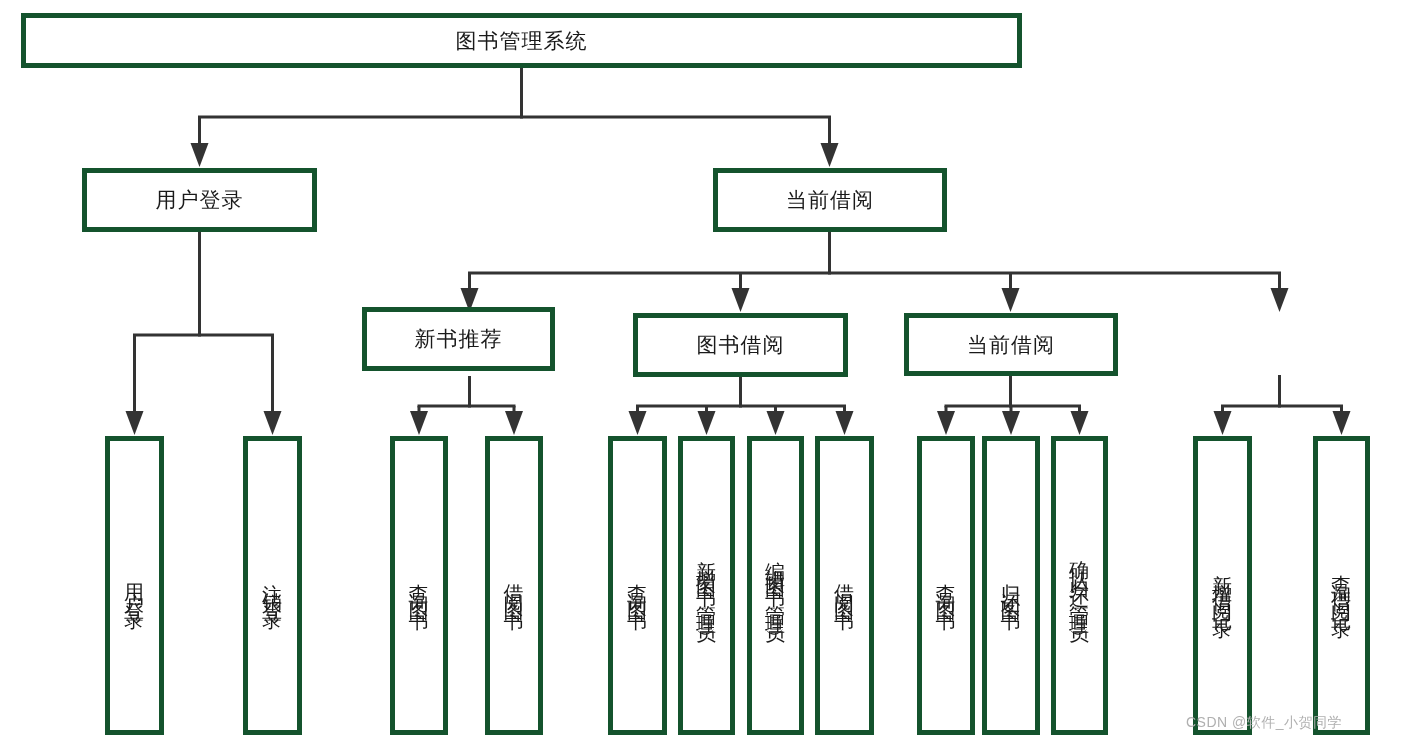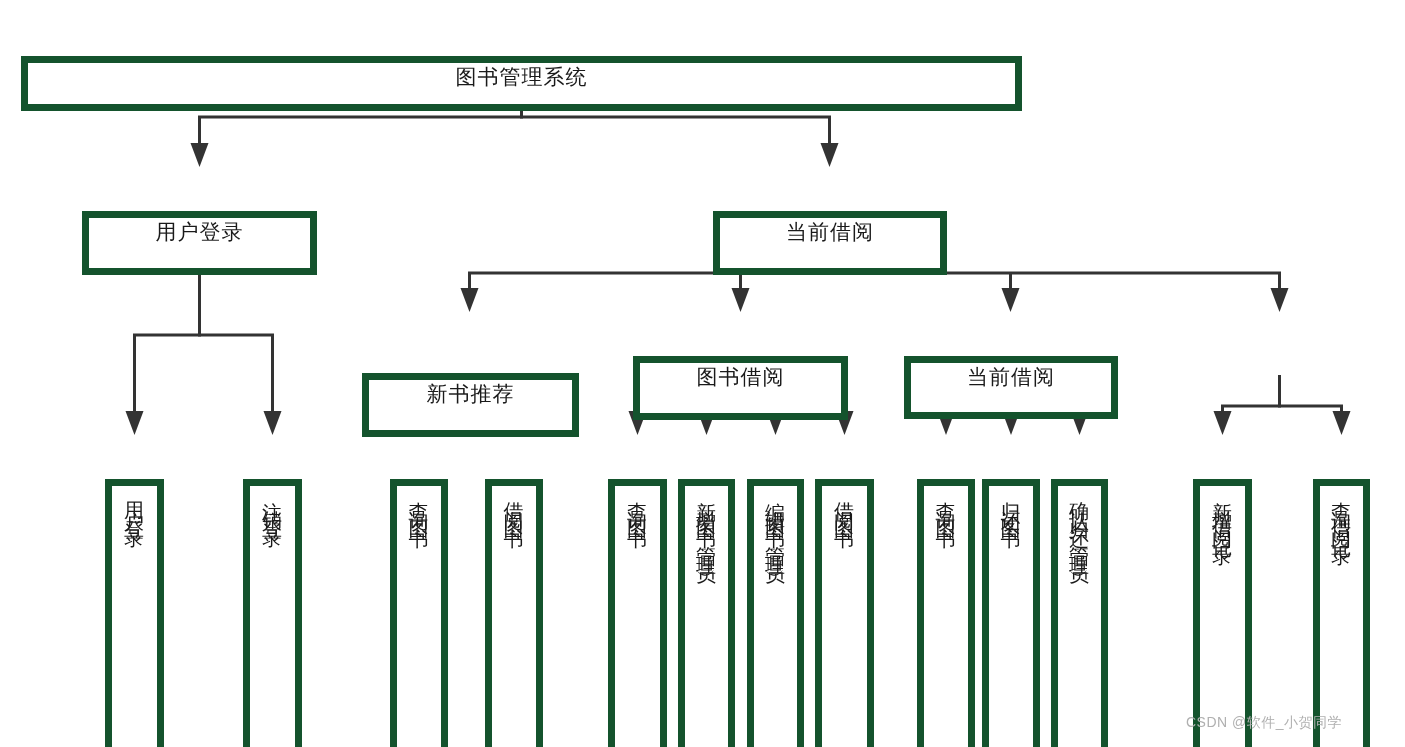--- a/index.html
+++ b/index.html
@@ -12,26 +12,26 @@
     overflow: hidden;
   }
   .connectors {
     position: absolute;
     left: 0; top: 0;
     width: 1405px; height: 747px;
   }
   .node {
     position: absolute;
     box-sizing: border-box;
-    border: 7px solid #14532d;
+    border: 5px solid #14532d;
     background: #ffffff;
     display: flex;
+    align-items: center;
     justify-content: center;
     color: #1a1a1a;
-    margin-top: 43px;
   }
   .h-label {
     font-size: 21px;
     letter-spacing: 1px;
     white-space: nowrap;
   }
   .v-label {
     writing-mode: vertical-rl;
     text-orientation: upright;
     font-size: 20px;
@@ -120,21 +120,21 @@
     <span class="h-label">图书管理系统</span>
   </div>
 
   <div class="node" style="left:82px;top:168px;width:235px;height:64px">
     <span class="h-label">用户登录</span>
   </div>
   <div class="node" style="left:713px;top:168px;width:234px;height:64px">
     <span class="h-label">当前借阅</span>
   </div>
 
-  <div class="node" style="left:362px;top:330px;width:217px;height:64px">
+  <div class="node" style="left:362px;top:307px;width:193px;height:64px">
     <span class="h-label">新书推荐</span>
   </div>
   <div class="node" style="left:904px;top:313px;width:214px;height:63px">
     <span class="h-label">当前借阅</span>
   </div>
   <div class="node" style="left:633px;top:313px;width:215px;height:64px">
     <span class="h-label">图书借阅</span>
   </div>
 
   <div class="node" style="left:105px;top:436px;width:59px;height:299px">

